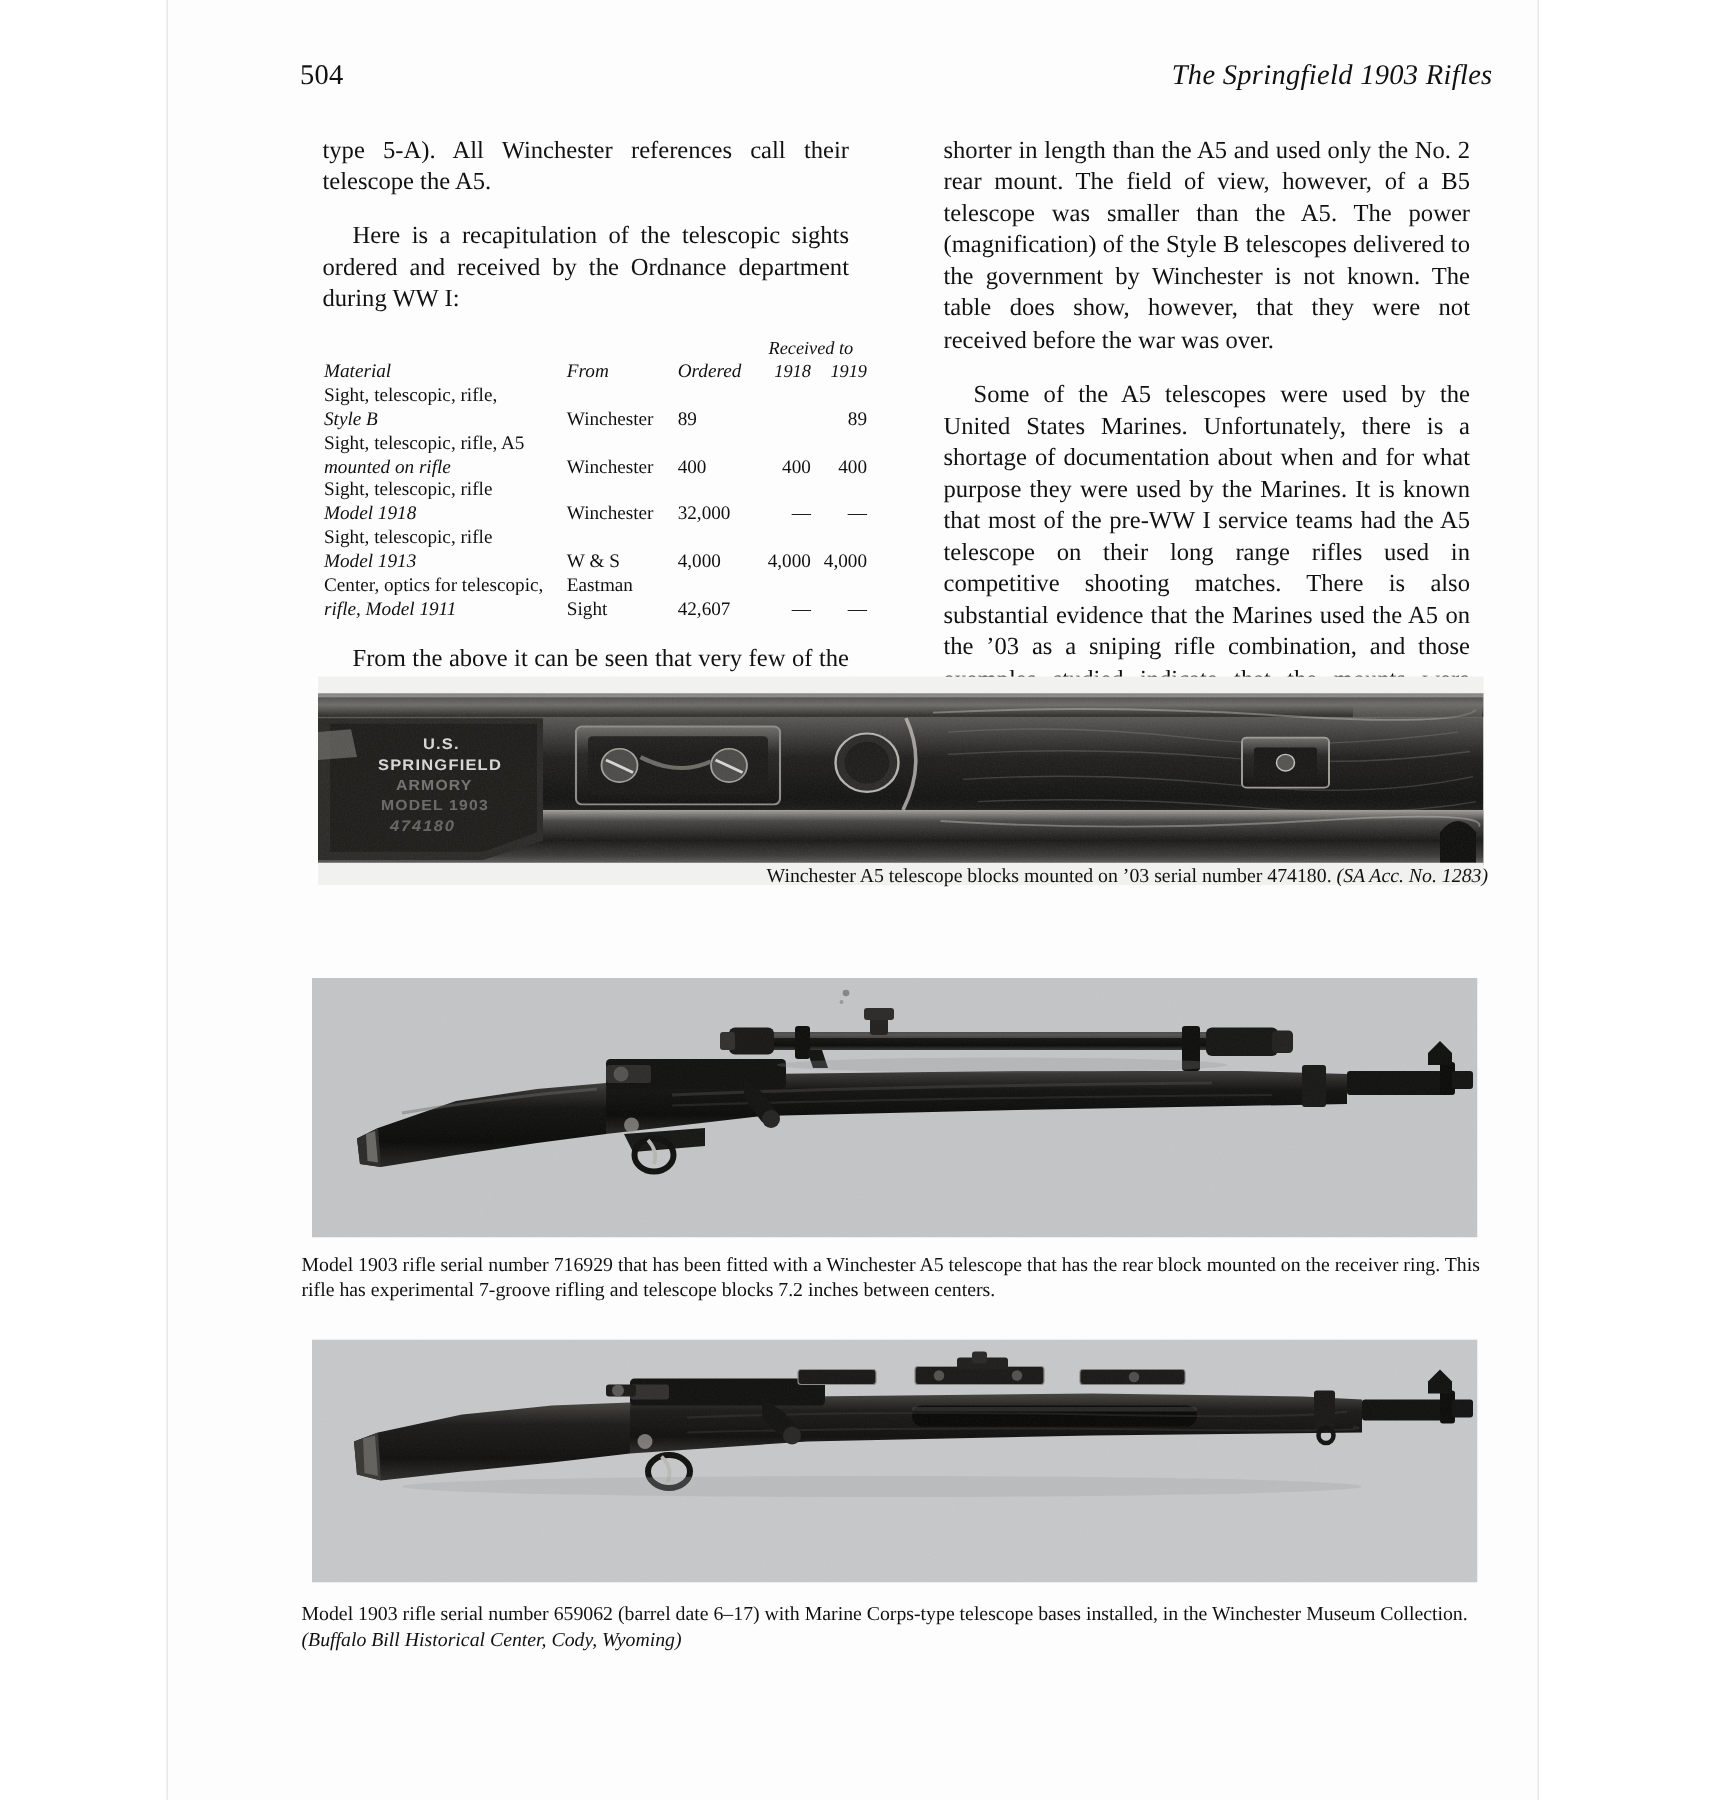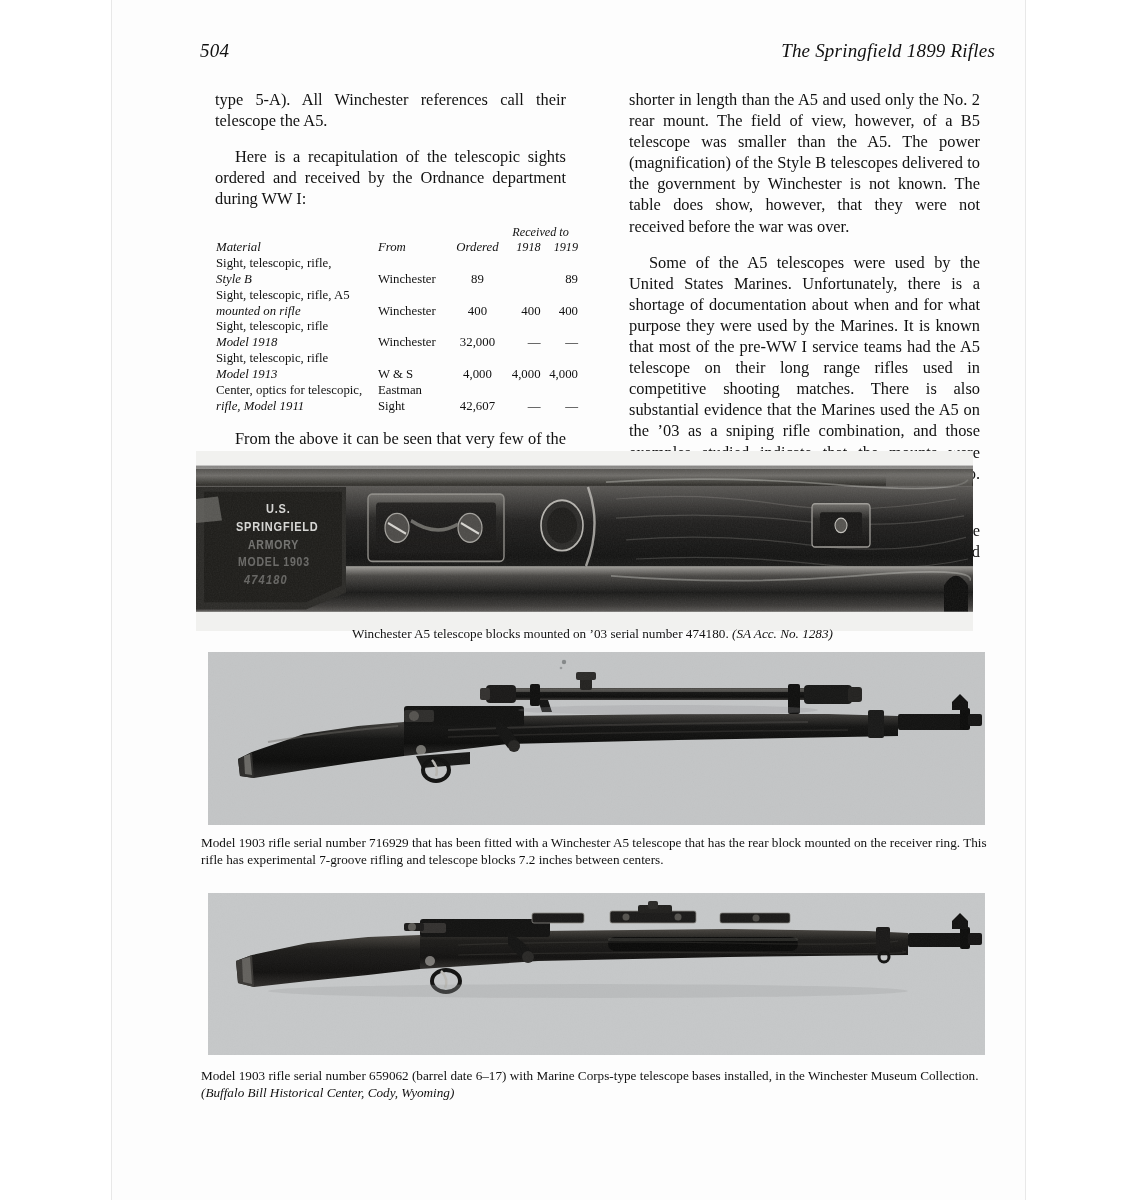--- a/index.html
+++ b/index.html
@@ -43,21 +43,20 @@
   .running-head {
     position: absolute;
     left: 200px;
     top: 40px;
     width: 795px;
     height: 24px;
   }
   .folio {
     position: absolute;
     left: 0; top: 0;
-    font-style: italic;
     font-size: 19px;
     letter-spacing: 0.2px;
   }
   .head-title {
     position: absolute;
     right: 0; top: 0;
     font-style: italic;
     font-size: 19px;
     letter-spacing: 0.2px;
   }
@@ -93,40 +92,40 @@
     font-weight: normal;
   }
   .th-italic { font-style: italic; text-align: center; }
   .th-received {
     font-style: italic;
     text-align: center;
     font-size: 12.2px;
   }
   .col-material { width: 165px; text-align: left; }
   .col-from     { width: 75px;  text-align: left; padding-left: 4px !important; }
-  .col-ordered  { width: 52px;  text-align: center; }
+  .col-ordered  { width: 52px;  text-align: left; }
   .col-nov      { width: 38px;  text-align: right; }
   .col-feb      { width: 38px;  text-align: right; }
   .row-body td { padding-top: 1.5px !important; }
   .mat-line2 { padding-left: 13px; font-style: italic; }
   .dash { text-align: right; }
 
   
   .figure { position: absolute; }
 
   .fig-caption {
     position: absolute;
     font-size: 13.2px;
     line-height: 16.5px;
   }
   .fig-caption .ital { font-style: italic; }
 
   
-  #fig1 { left: 196px; top: 451px; width: 777px; height: 180px; }
-  #fig1-caption { left: 352px; top: 626px; width: 640px; }
+  #fig1 { left: 212px; top: 451px; width: 777px; height: 139px; }
+  #fig1-caption { left: 352px; top: 576px; width: 640px; text-align: right; }
 
   
   #fig2 { left: 208px; top: 652px; width: 777px; height: 173px; }
   #fig2-caption { left: 201px; top: 835px; width: 793px; }
 
   
   #fig3 { left: 208px; top: 893px; width: 777px; height: 162px; }
   #fig3-caption { left: 201px; top: 1068px; width: 793px; }
 
   .photo-svg { display: block; width: 100%; height: 100%; }
@@ -134,21 +133,21 @@
 </head>
 <body>
 
 <div class="page-left-gutter"></div>
 <div class="page-right-gutter"></div>
 
 <div class="page-sheet"></div>
 
 <div class="running-head">
   <span class="folio">504</span>
-  <span class="head-title">The Springfield 1899 Rifles</span>
+  <span class="head-title">The Springfield 1903 Rifles</span>
 </div>
 
 <div class="col col-left">
   <p>type 5-A). All Winchester references call their telescope the A5.</p>
   <p class="indent">Here is a recapitulation of the telescopic sights ordered and received by the Ordnance department during WW I:</p>
 
   <div class="tbl-wrap">
     <table class="sights">
       <tbody>
           <tr>

